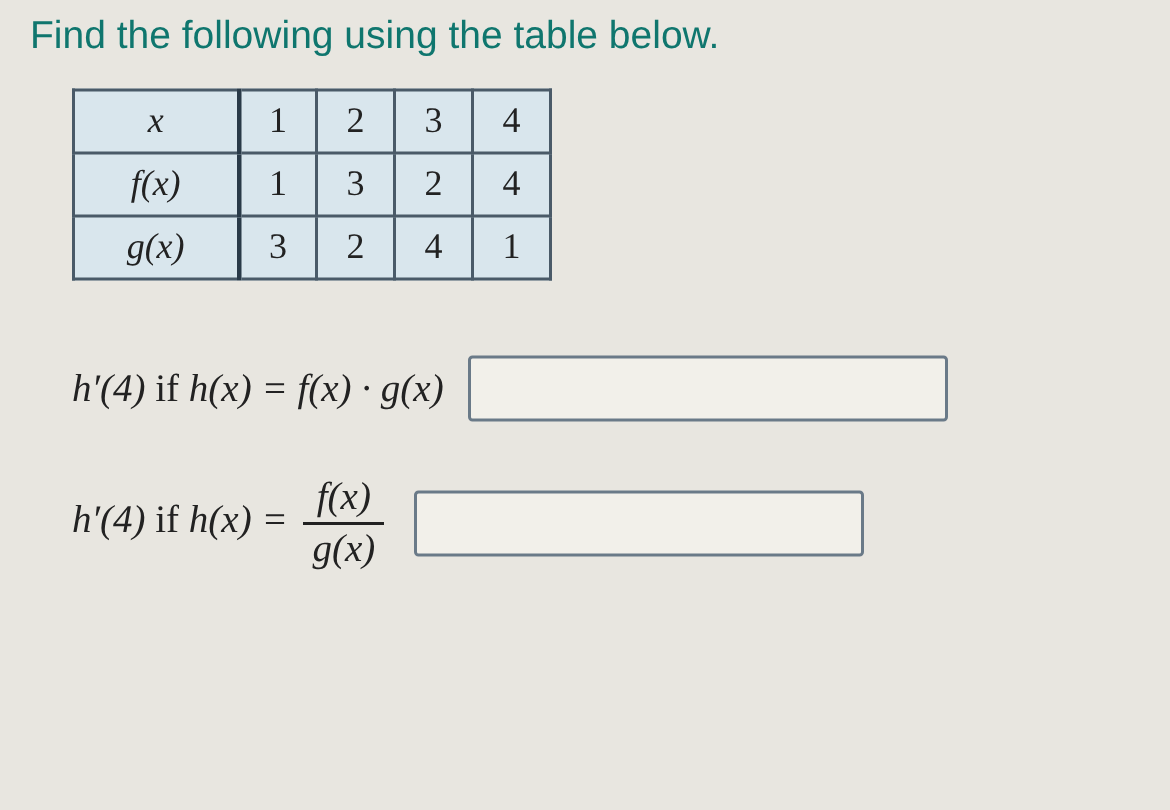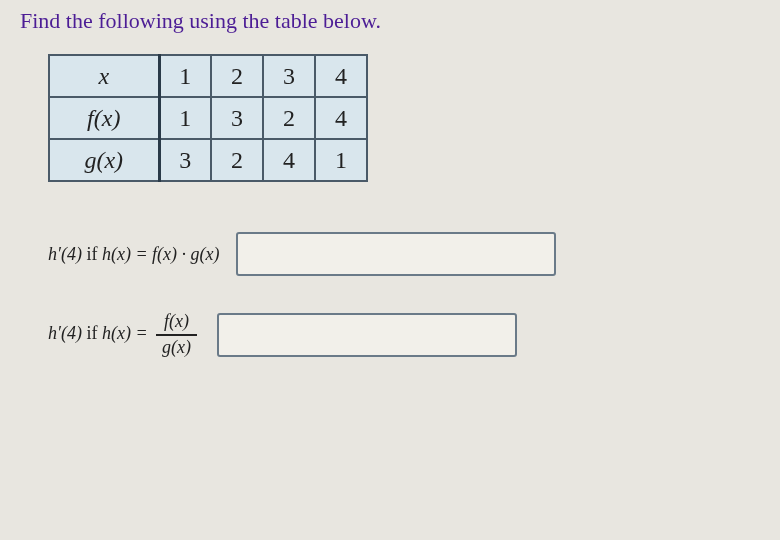--- a/index.html
+++ b/index.html
@@ -7,24 +7,24 @@
       width: 780px;
       height: 540px;
       background: #e8e6e0;
       font-family: Georgia, 'Times New Roman', serif;
       color: #333;
       padding: 8px 20px;
       position: relative;
       overflow: hidden;
     }
     .instruction {
-      font-size: 22px;
-      color: #4c1d95;
+      font-size: 26px;
+      color: #0f766e;
       margin-bottom: 20px;
-      font-family: Liberation Serif, serif;
+      font-family: Liberation Sans, sans-serif;
     }
     .table-wrap {
       margin-left: 28px;
       margin-bottom: 50px;
     }
     table {
       border-collapse: collapse;
       background: #d9e6ed;
     }
     td {
@@ -41,21 +41,21 @@
       border-right: 3px solid #2a3a48;
     }
     td.val {
       width: 52px;
     }
     .question {
       margin-left: 28px;
       margin-bottom: 36px;
       display: flex;
       align-items: center;
-      font-size: 18px;
+      font-size: 26px;
       font-style: italic;
       font-family: Georgia, serif;
       color: #222;
     }
     .math-part {
       white-space: nowrap;
     }
     .answer-box {
       display: inline-block;
       border: 2px solid #6a7a88;

